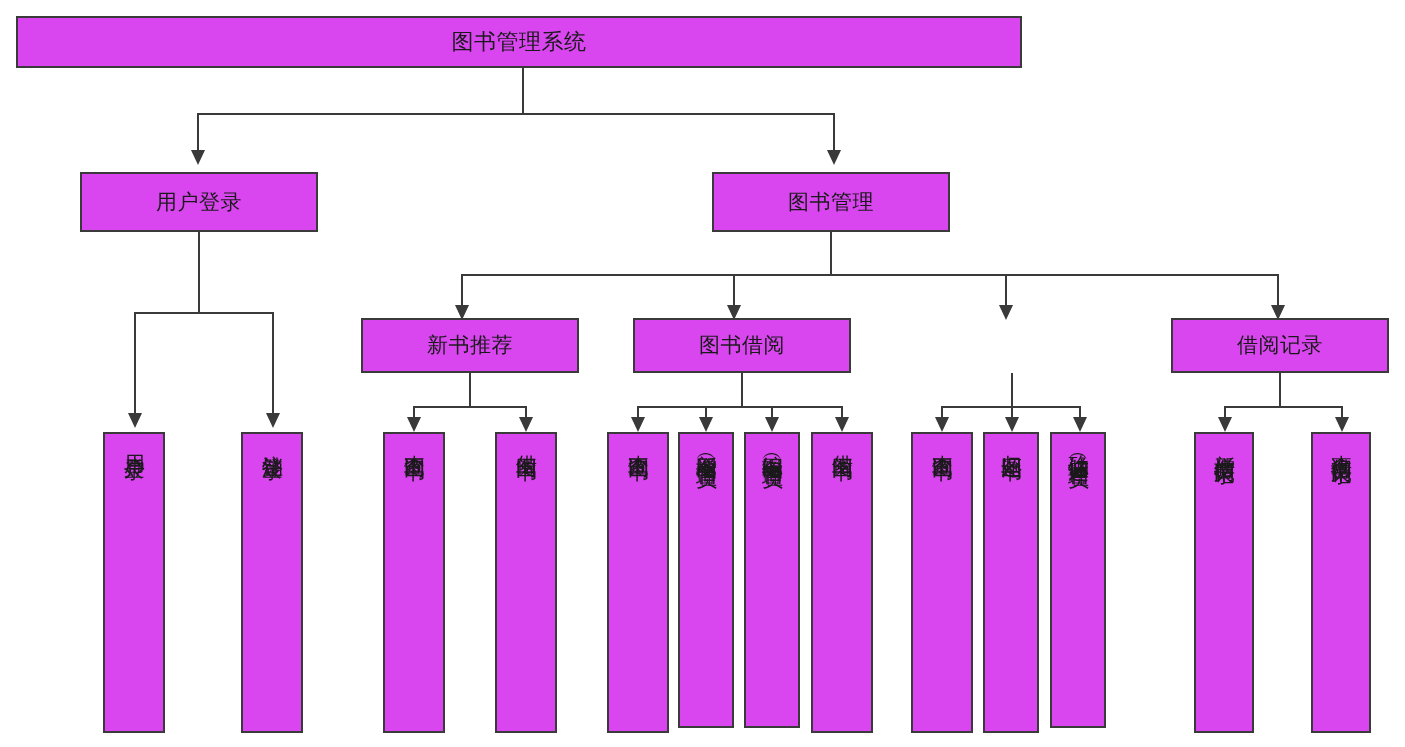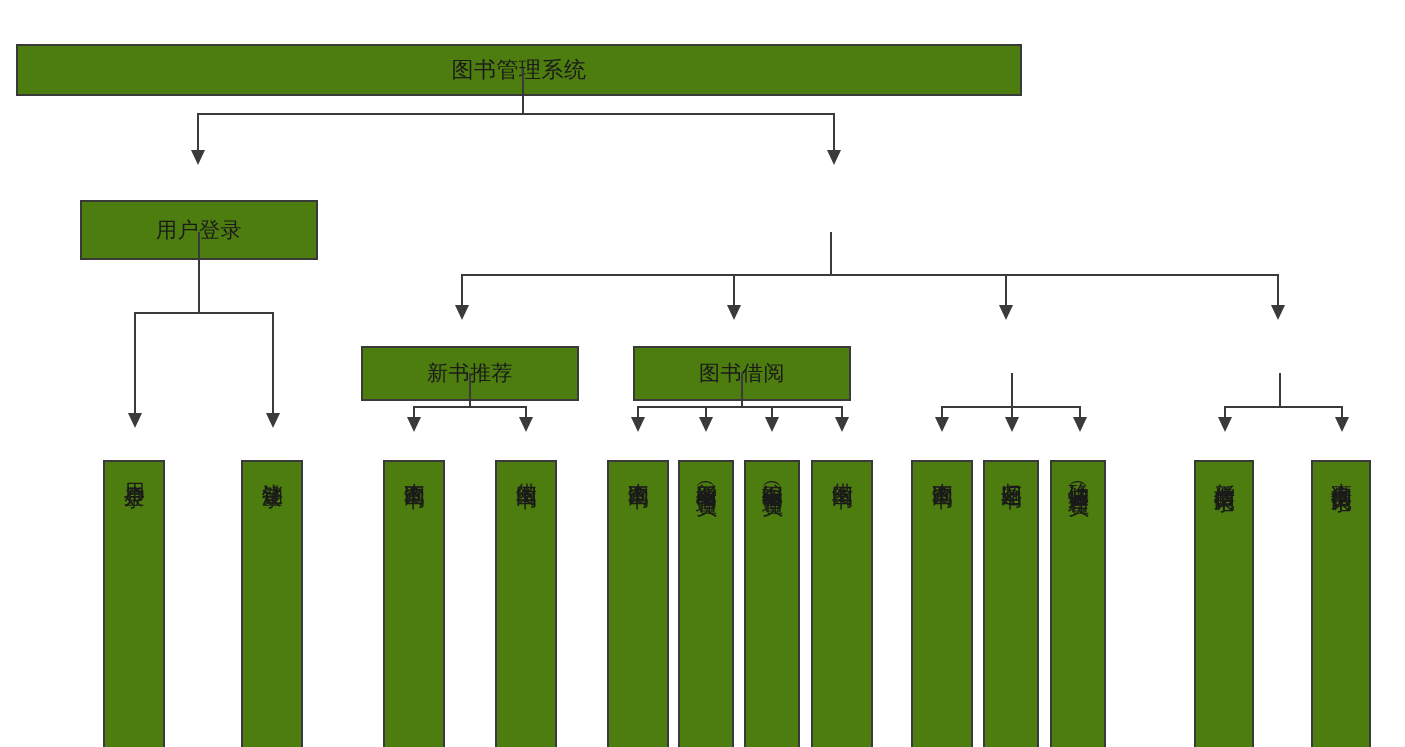--- a/index.html
+++ b/index.html
@@ -13,26 +13,25 @@
   #canvas {
     position: relative;
     width: 1405px;
     height: 747px;
     background: #ffffff;
     overflow: hidden;
   }
   .node {
     position: absolute;
     box-sizing: border-box;
-    background: #4d7c0f;
+    background: #d946ef;
     border: 2px solid #3a3a3a;
     display: flex;
     align-items: center;
     justify-content: center;
-    margin-top: 28px;
   }
   .node-label {
     color: #1a1a1a;
     line-height: 1.15;
     letter-spacing: 0.5px;
     white-space: nowrap;
   }
   
   .node.horiz .node-label {
     font-size: 21px;
@@ -92,20 +91,23 @@
 
   <div class="conn v" style="left:197px; top:113px; height:40px;"></div>
   <div class="arrow" style="left:191px; top:150px;"></div>
   <div class="conn v" style="left:833px; top:113px; height:40px;"></div>
   <div class="arrow" style="left:827px; top:150px;"></div>
 
   <div class="node horiz" style="left:80px; top:172px; width:238px; height:60px;">
     <span class="node-label">用户登录</span>
   </div>
 
+  <div class="node horiz" style="left:712px; top:172px; width:238px; height:60px;">
+    <span class="node-label">图书管理</span>
+  </div>
 
   <div class="conn v" style="left:198px; top:232px; height:81px;"></div>
   <div class="conn h" style="left:134px; top:312px; width:140px;"></div>
   <div class="conn v" style="left:134px; top:312px; height:104px;"></div>
   <div class="arrow" style="left:128px; top:413px;"></div>
   <div class="conn v" style="left:272px; top:312px; height:104px;"></div>
   <div class="arrow" style="left:266px; top:413px;"></div>
 
   <div class="conn v" style="left:830px; top:232px; height:43px;"></div>
   <div class="conn h" style="left:461px; top:274px; width:818px;"></div>
@@ -117,20 +119,23 @@
   <div class="arrow" style="left:999px; top:305px;"></div>
   <div class="conn v" style="left:1277px; top:274px; height:34px;"></div>
   <div class="arrow" style="left:1271px; top:305px;"></div>
 
   <div class="node horiz" style="left:633px; top:318px; width:218px; height:55px;">
     <span class="node-label">图书借阅</span>
   </div>
   <div class="node horiz" style="left:361px; top:318px; width:218px; height:55px;">
     <span class="node-label">新书推荐</span>
   </div>
+  <div class="node horiz" style="left:1171px; top:318px; width:218px; height:55px;">
+    <span class="node-label">借阅记录</span>
+  </div>
 
   <div class="conn v" style="left:469px; top:373px; height:34px;"></div>
   <div class="conn h" style="left:413px; top:406px; width:114px;"></div>
   <div class="conn v" style="left:413px; top:406px; height:14px;"></div>
   <div class="arrow" style="left:407px; top:417px;"></div>
   <div class="conn v" style="left:525px; top:406px; height:14px;"></div>
   <div class="arrow" style="left:519px; top:417px;"></div>
 
   <div class="conn v" style="left:741px; top:373px; height:34px;"></div>
   <div class="conn h" style="left:637px; top:406px; width:206px;"></div>

